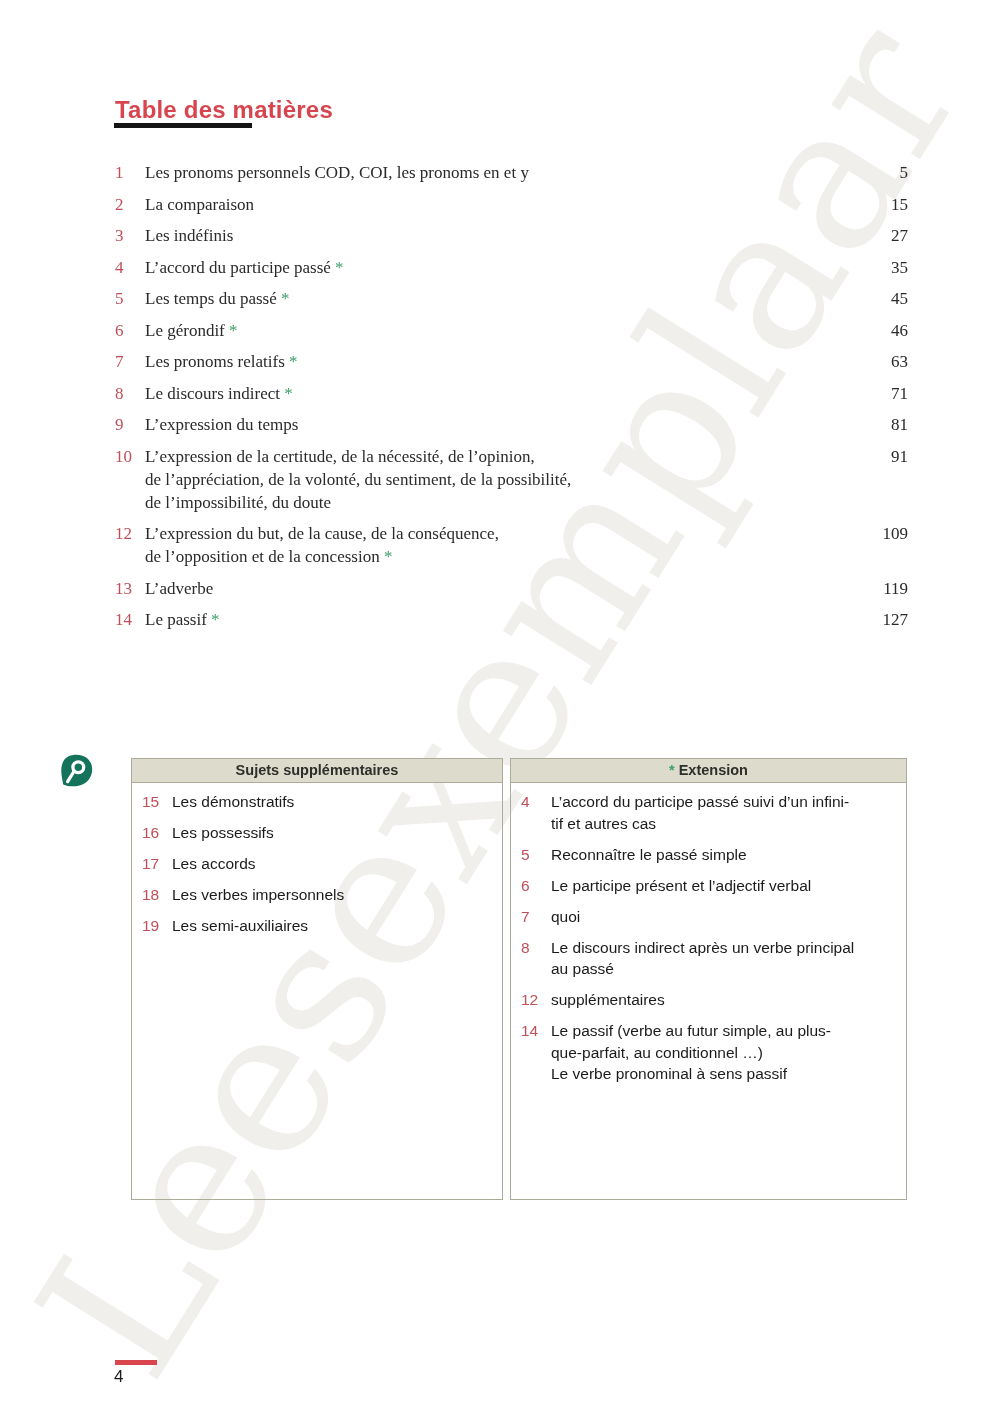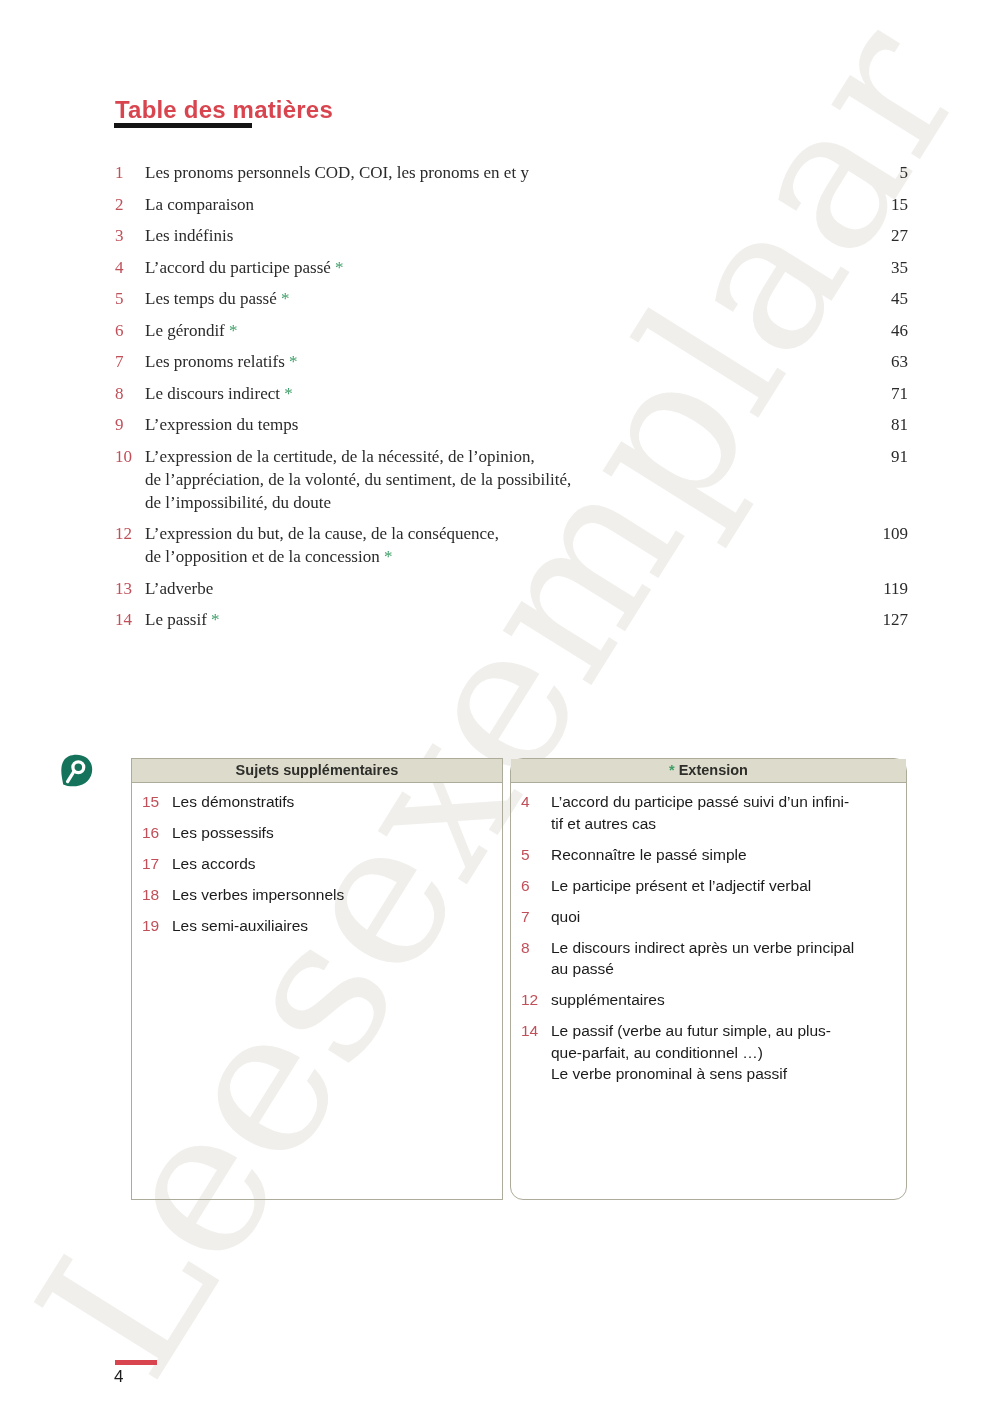--- a/index.html
+++ b/index.html
@@ -27,21 +27,21 @@
   .toc-row{display:grid;grid-template-columns:30px 1fr 44px;align-items:start;margin-bottom:8.5px;}
   .toc-num{color:#c04f59;font-size:17px;line-height:23px;}
   .toc-text{font-size:17px;line-height:23px;color:#2a2a2a;}
   .toc-page{font-size:17px;line-height:23px;color:#2a2a2a;text-align:right;}
   .line{white-space:nowrap;}
   .i{}
   .star{color:#3f9e68;}
   
   .box{position:absolute;border:1px solid #adab99;background:transparent;}
   .box-left{left:131px;top:758px;width:370px;height:440px;}
-  .box-right{left:510px;top:758px;width:395px;height:440px;border-radius:13px;}
+  .box-right{left:510px;top:758px;width:395px;height:440px;}
   .box-header{
     height:23px;line-height:23px;background:#dddbcc;border-bottom:1px solid #adab99;
     text-align:center;font-family:"Liberation Sans",sans-serif;font-weight:700;
     font-size:14.5px;color:#2e2e2a;
   }
   .box-body{padding:8px 8px 0 10px;}
   .box-row{
     display:grid;grid-template-columns:30px 1fr;align-items:start;margin-bottom:9.5px;
     font-family:"Liberation Sans",sans-serif;font-size:15.5px;line-height:21.5px;color:#1b1b1b;
   }

